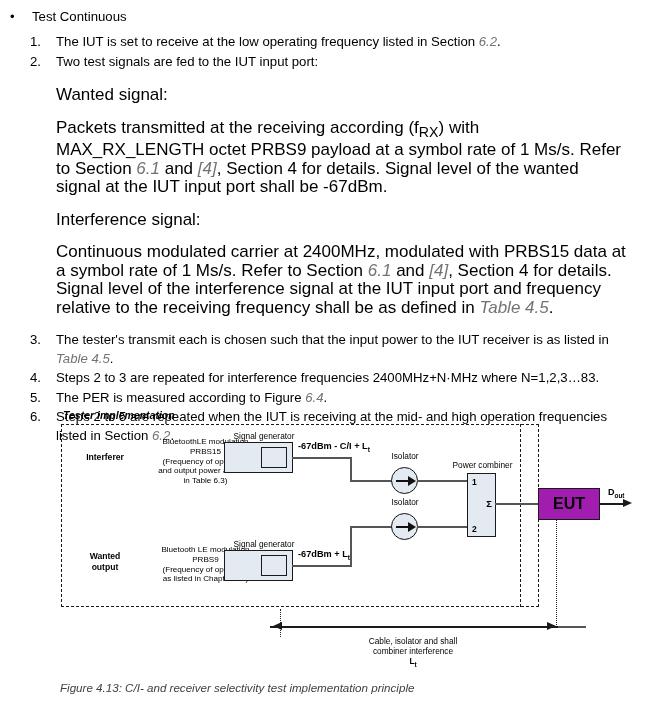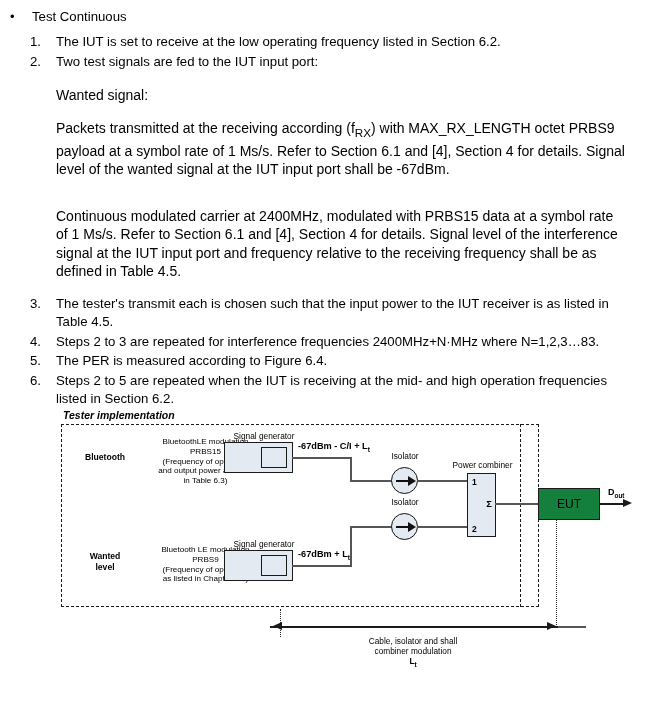--- a/index.html
+++ b/index.html
@@ -8,21 +8,21 @@
     background: #ffffff;
   }
   body {
     width: 652px;
     height: 705px;
     position: relative;
     font-family: "Liberation Sans", sans-serif;
     color: #000000;
     overflow: hidden;
   }
-  .link { color: #000000; }
+  .link { color: #737373; font-style: italic; }
 
   
   #bullet-row {
     position: absolute;
     left: 10px;
     top: 8px;
     width: 632px;
     display: flex;
     align-items: flex-start;
   }
@@ -54,21 +54,21 @@
     flex: none;
     font-size: 13.2px;
     line-height: 18.5px;
   }
   .num-body {
     font-size: 13.2px;
     line-height: 18.5px;
     width: 575px;
   }
   .para {
-    font-size: 14px;
+    font-size: 17px;
     line-height: 18.5px;
     margin-left: 26px;
     width: 570px;
   }
   .gap-lg { height: 14px; }
 
   
   #figure {
     position: absolute;
     left: 8px;
@@ -167,28 +167,28 @@
   #combiner .pin2 { position: absolute; left: 4px; bottom: 2px; font-size: 8.5px; font-weight: bold; }
   #combiner .sigma { position: absolute; right: 3px; top: 24px; font-size: 9.5px; font-weight: bold; }
 
   
   #eut {
     position: absolute;
     left: 530px;
     top: 83px;
     width: 62px;
     height: 32px;
-    background: #15803d;
+    background: #a21caf;
     border: 1.6px solid #1a1a1a;
     box-sizing: border-box;
     display: flex;
     align-items: center;
     justify-content: center;
-    font-size: 12px;
-    font-weight: normal;
+    font-size: 16px;
+    font-weight: bold;
   }
 
   .wire {
     position: absolute;
     background: #555555;
   }
   .wire-h { height: 1.7px; }
   .wire-v { width: 1.7px; }
 
   #vert-dash {
@@ -295,20 +295,21 @@
   <div class="gap-lg"></div>
 
   <div class="para">Wanted signal:</div>
 
   <div class="gap-lg"></div>
 
   <div class="para"><span>Packets transmitted at the receiving according (f</span><sub>RX</sub><span>) with MAX_RX_LENGTH octet PRBS9 payload at a symbol rate of 1 Ms/s. Refer to Section </span><span class="link">6.1</span><span> and </span><span class="link">[4]</span><span>, Section 4 for details. Signal level of the wanted signal at the IUT input port shall be -67dBm.</span></div>
 
   <div class="gap-lg"></div>
 
+  <div class="para">Interference signal:</div>
 
   <div class="gap-lg"></div>
 
   <div class="para"><span>Continuous modulated carrier at 2400MHz, modulated with PRBS15 data at a symbol rate of 1 Ms/s. Refer to Section </span><span class="link">6.1</span><span> and </span><span class="link">[4]</span><span>, Section 4 for details. Signal level of the interference signal at the IUT input port and frequency relative to the receiving frequency shall be as defined in </span><span class="link">Table 4.5</span><span>.</span></div>
 
   <div class="gap-lg"></div>
 
   <div class="num-item">
     <span class="num-marker">3.</span>
     <span class="num-body"><span>The tester's transmit each is chosen such that the input power to the IUT receiver is as listed in </span><span class="link">Table 4.5</span><span>.</span></span>
@@ -330,21 +331,21 @@
   </div>
 
 </div>
 
 <div id="figure">
 
   <div id="tester-label">Tester implementation</div>
   <div id="tester-box"></div>
   <div id="vert-dash"></div>
 
-  <div class="blk-title" style="left:62px; top:47px; width:70px;">Bluetooth</div>
+  <div class="blk-title" style="left:62px; top:47px; width:70px;">Interferer</div>
 
   <div class="blk-desc" style="left:125px; top:32px; width:145px;">
     <span>BluetoothLE modulation</span><br>
     <span>PRBS15</span><br>
     <span>(Frequency of operation</span><br>
     <span>and output power as listed</span><br>
     <span>in Table 6.3)</span>
   </div>
 
   <div class="small-cap" style="left:211px; top:26px; width:90px;">Signal generator</div>
@@ -360,21 +361,21 @@
 
   <div class="small-cap" style="left:372px; top:46px; width:50px;">Isolator</div>
   <div class="isolator" style="left:383px; top:62px;">
     <div style="position:absolute; left:4px; top:12px; width:15px; height:1.8px; background:#111;"></div>
     <div style="position:absolute; left:16px; top:8px; width:0; height:0; border-top:5px solid transparent; border-bottom:5px solid transparent; border-left:8px solid #111;"></div>
   </div>
   <div class="wire wire-h" style="left:409px; top:75px; width:52px;"></div>
 
   <div class="blk-title" style="left:62px; top:146px; width:70px;">
     <span>Wanted</span><br>
-    <span>level</span>
+    <span>output</span>
   </div>
 
   <div class="blk-desc" style="left:125px; top:140px; width:145px;">
     <span>Bluetooth LE modulation</span><br>
     <span>PRBS9</span><br>
     <span>(Frequency of operation</span><br>
     <span>as listed in Chapter 7.3)</span>
   </div>
 
   <div class="small-cap" style="left:211px; top:134px; width:90px;">Signal generator</div>
@@ -416,18 +417,19 @@
   <div id="drop-dotted"></div>
   <div id="tick-left"></div>
 
   <div id="meas-line"></div>
   <div id="meas-tail"></div>
   <div class="arrow-l" style="left:265px; top:217px;"></div>
   <div class="arrow-r" style="left:539px; top:217px;"></div>
 
   <div id="atten-text">
     <span>Cable, isolator and shall</span><br>
-    <span>combiner modulation</span><br>
+    <span>combiner interference</span><br>
     <span class="sym"><span>L</span><sub>t</sub></span>
   </div>
 
+  <div id="caption">Figure 4.13: C/I- and receiver selectivity test implementation principle</div>
 
 </div>
 
 </body></html>

